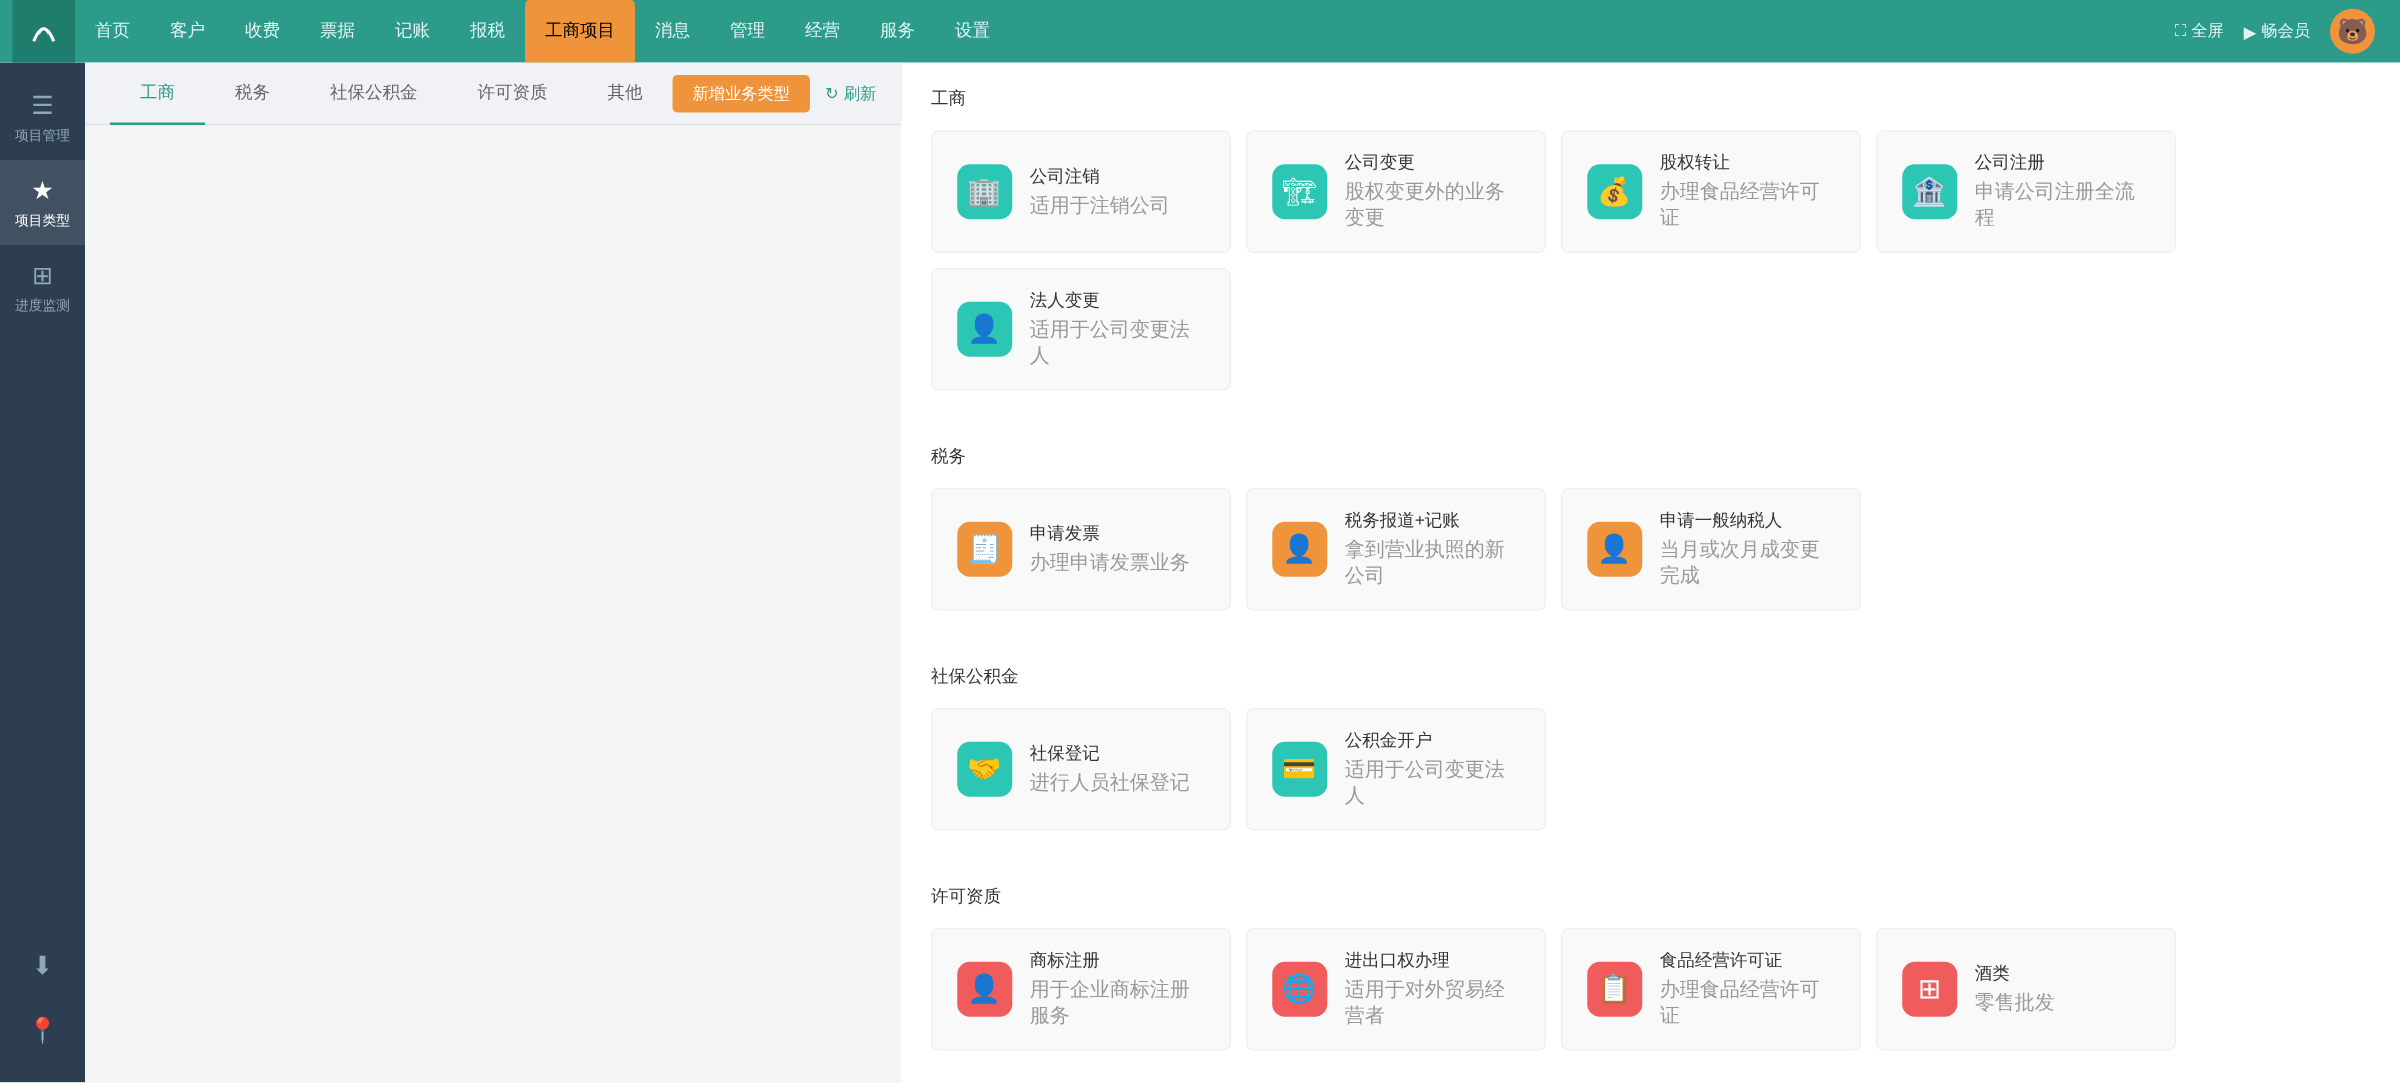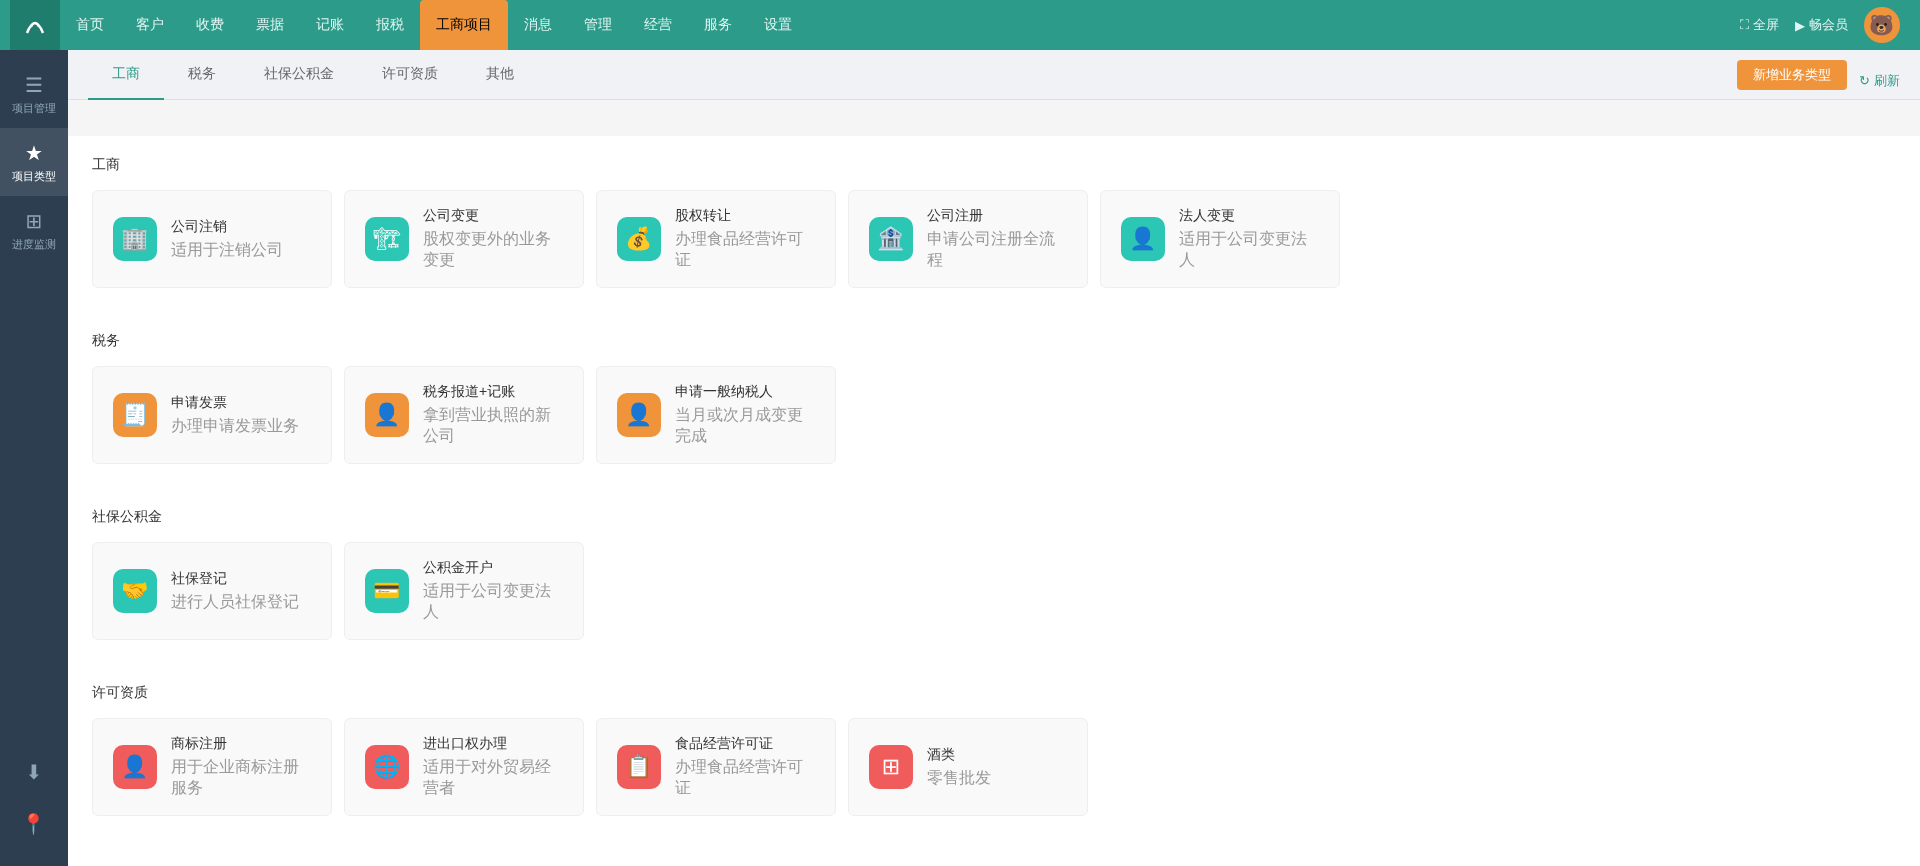--- a/index.html
+++ b/index.html
@@ -118,24 +118,23 @@
       justify-content: center;
       color: #8fa5b8;
       font-size: 20px;
       cursor: pointer;
     }
 
     
     .content-area {
       flex: 1;
       display: flex;
-      flex-direction: column;
+      flex-direction: row;
       background: #f5f5f5;
       overflow: hidden;
-      gap: 36px;
     }
 
     
     .tab-bar {
       background: #f0f2f5;
       border-bottom: 1px solid #e0e0e0;
       display: flex;
       align-items: center;
       padding: 0 20px;
       height: 50px;
@@ -158,21 +157,21 @@
       cursor: pointer;
       border-bottom: 2px solid transparent;
     }
     .tab.active {
       color: #2d9b8a;
       border-bottom: 2px solid #2d9b8a;
       font-weight: 500;
     }
     .tab-bar .actions {
       display: flex;
-      align-items: flex-end;
+      align-items: center;
       gap: 12px;
     }
     .btn-add {
       background: #f0943c;
       color: white;
       border: none;
       padding: 6px 16px;
       border-radius: 4px;
       font-size: 13px;
       cursor: pointer;

